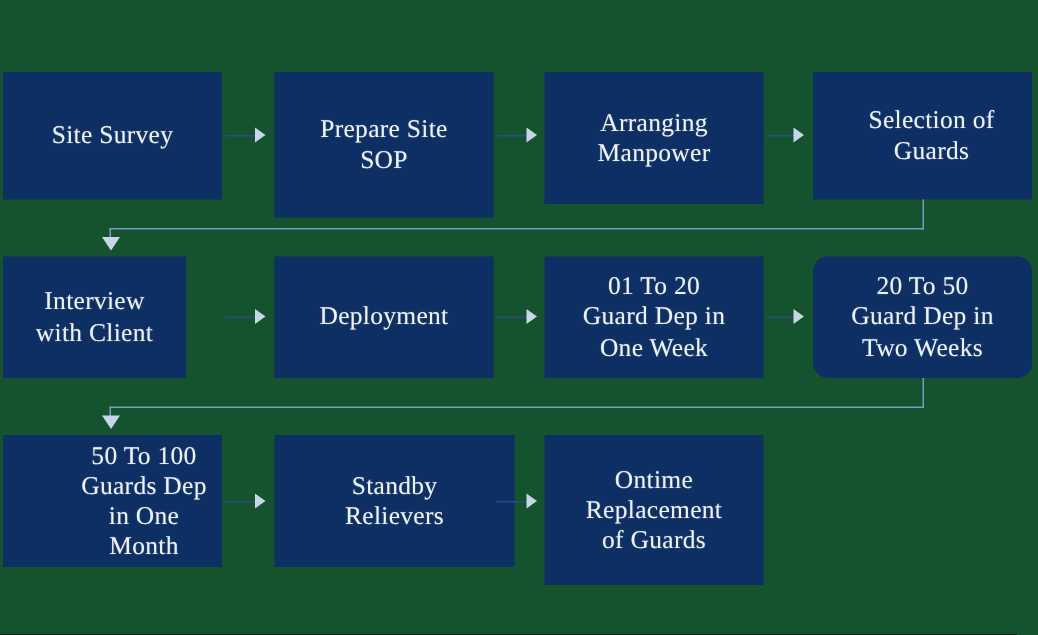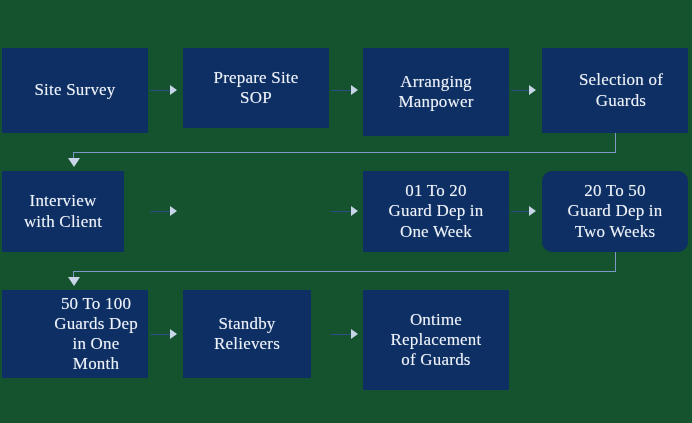--- a/index.html
+++ b/index.html
@@ -83,21 +83,21 @@
 
 <div id="canvas">
 
   <div class="node" style="left:2px; top:48px; width:146px; height:85px;">
     <span class="node-label">Site Survey</span>
   </div>
 
   <div class="conn-h" style="left:150px; top:90px; width:24px;"></div>
   <span class="chev small" style="left:170px; top:85px;"></span>
 
-  <div class="node" style="left:183px; top:48px; width:146px; height:80px;">
+  <div class="node" style="left:183px; top:48px; width:146px; height:97px;">
     <span class="node-label">Prepare Site
 SOP</span>
   </div>
 
   <div class="conn-h" style="left:331px; top:90px; width:24px;"></div>
   <span class="chev small" style="left:351px; top:85px;"></span>
 
   <div class="node" style="left:363px; top:48px; width:146px; height:88px;">
     <span class="node-label">Arranging
 Manpower</span>
@@ -117,20 +117,23 @@
   <span class="chev-down" style="left:68px; top:158px;"></span>
 
   <div class="node" style="left:2px; top:171px; width:122px; height:81px;">
     <span class="node-label">Interview
 with Client</span>
   </div>
 
   <div class="conn-h" style="left:150px; top:211px; width:24px;"></div>
   <span class="chev small" style="left:170px; top:206px;"></span>
 
+  <div class="node" style="left:183px; top:171px; width:146px; height:81px;">
+    <span class="node-label">Deployment</span>
+  </div>
 
   <div class="conn-h" style="left:331px; top:211px; width:24px;"></div>
   <span class="chev small" style="left:351px; top:206px;"></span>
 
   <div class="node" style="left:363px; top:171px; width:146px; height:81px;">
     <span class="node-label">01 To 20
 Guard Dep in
 One Week</span>
   </div>
 
@@ -151,21 +154,21 @@
   <div class="node" style="left:2px; top:290px; width:146px; height:88px;padding-left:48px;">
     <span class="node-label">50 To 100
 Guards Dep
 in One
 Month</span>
   </div>
 
   <div class="conn-h" style="left:150px; top:334px; width:24px;"></div>
   <span class="chev small" style="left:170px; top:329px;"></span>
 
-  <div class="node" style="left:183px; top:290px; width:128px; height:88px;">
+  <div class="node" style="left:183px; top:290px; width:160px; height:88px;">
     <span class="node-label">Standby
 Relievers</span>
   </div>
 
   <div class="conn-h" style="left:331px; top:334px; width:24px;"></div>
   <span class="chev small" style="left:351px; top:329px;"></span>
 
   <div class="node" style="left:363px; top:290px; width:146px; height:100px;">
     <span class="node-label">Ontime
 Replacement

